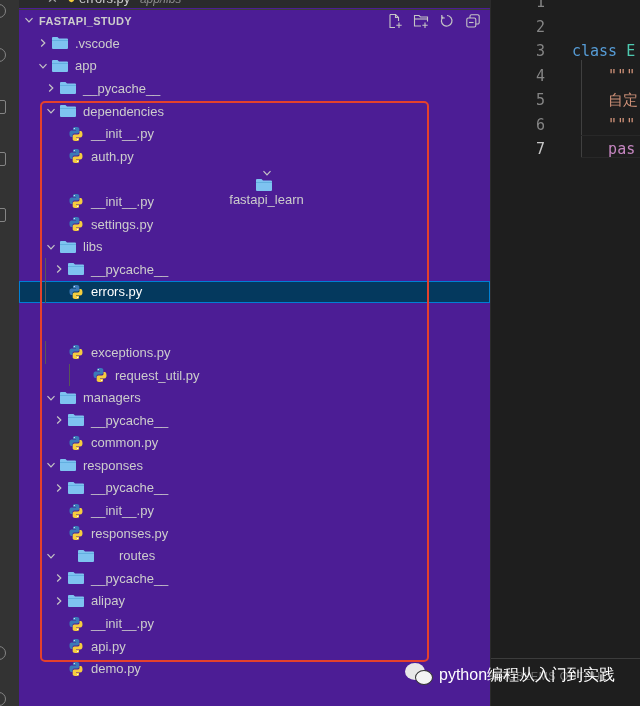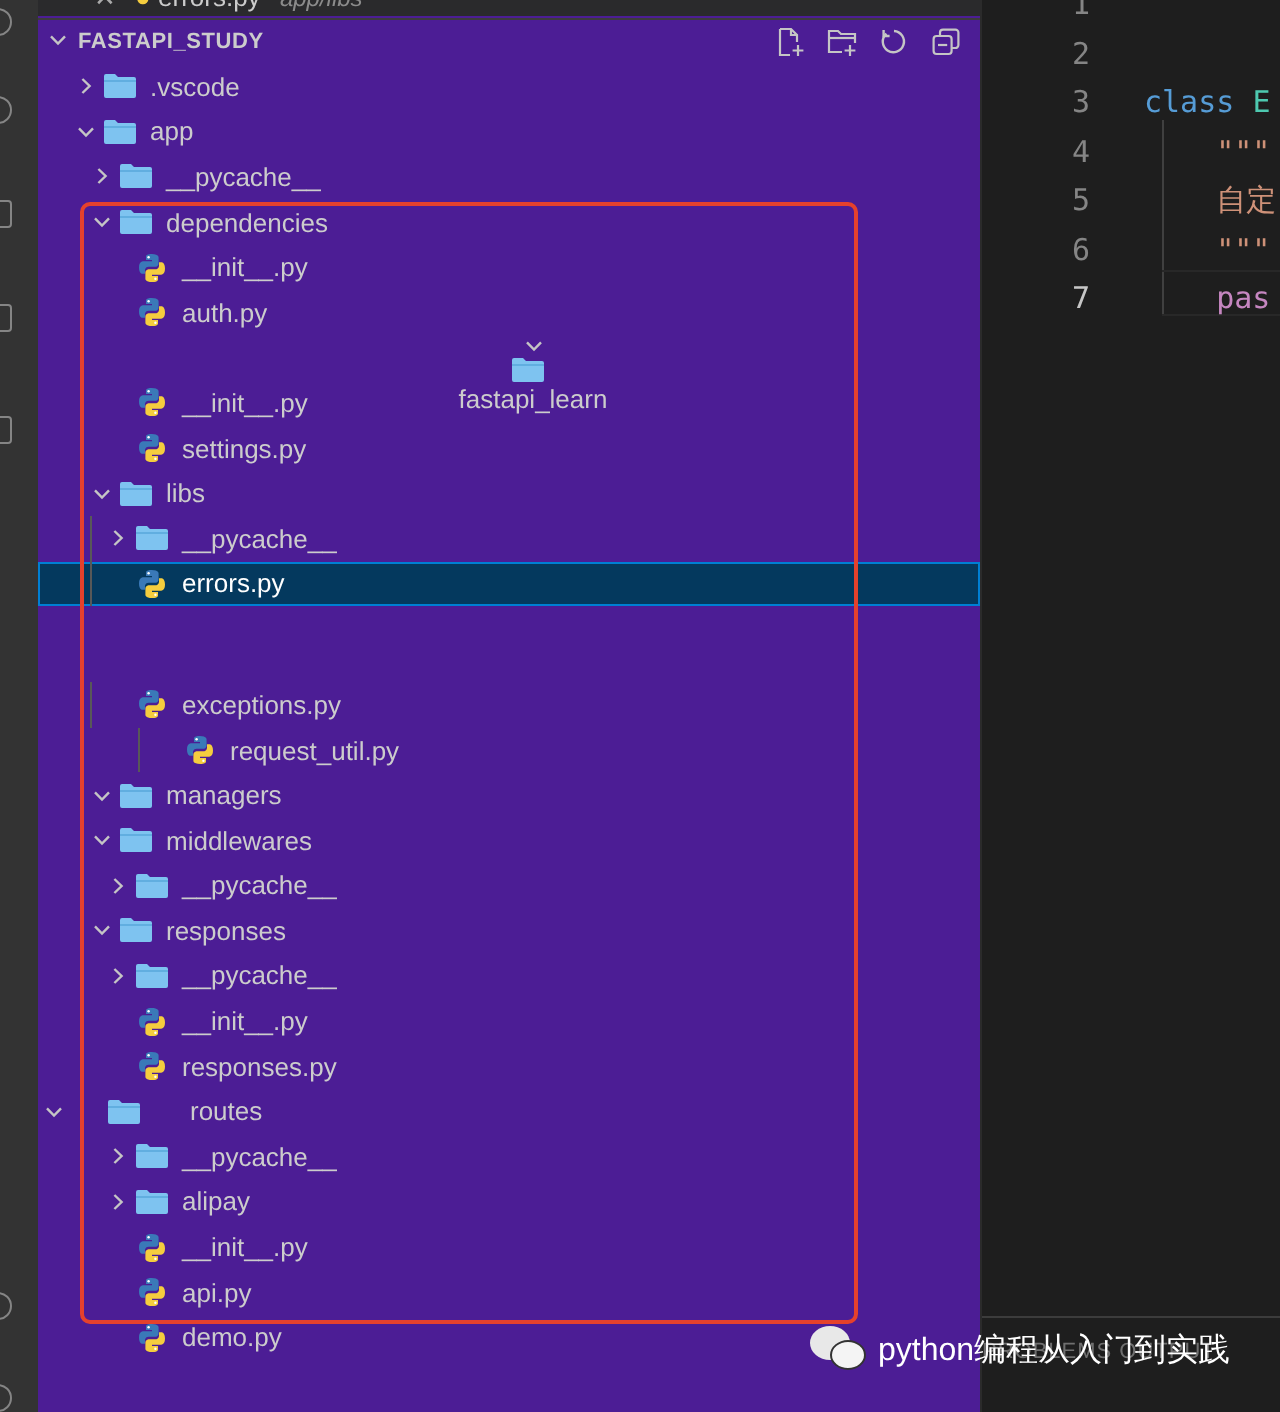--- a/index.html
+++ b/index.html
@@ -308,76 +308,74 @@
           </svg>
         </span>
         <span class="icon">
           <svg width="18" height="14" viewBox="0 0 18 14">
             <path d="M1 2 Q1 1 2 1 H6.5 L8 2.5 H16 Q17 2.5 17 3.5 V12 Q17 13 16 13 H2 Q1 13 1 12 Z" fill="#7ec3f0"></path>
             <path d="M1 4.5 H17" stroke="#5aa9dc" stroke-width="0.8"></path>
           </svg>
         </span>
         <span class="label">managers</span>
       </div>
+      <div class="row" style="padding-left: 32px;">
+        <span class="twistie">
+          <svg width="10" height="10" viewBox="0 0 10 10">
+            <path d="M3.2 1.5 L6.8 5 L3.2 8.5" fill="none" stroke="#c5c5c5" stroke-width="1.2"></path>
+          </svg>
+        </span>
+        <span class="icon">
+          <svg width="18" height="14" viewBox="0 0 18 14">
+            <path d="M1 2 Q1 1 2 1 H6.5 L8 2.5 H16 Q17 2.5 17 3.5 V12 Q17 13 16 13 H2 Q1 13 1 12 Z" fill="#7ec3f0"></path>
+            <path d="M1 4.5 H17" stroke="#5aa9dc" stroke-width="0.8"></path>
+          </svg>
+        </span>
+        <span class="label">__pycache__</span>
+      </div>
+      <div class="row" style="padding-left: 32px;">
+        <span class="twistie"></span>
+        <span class="icon">
+          <svg width="16" height="16" viewBox="0 0 16 16">
+            <path d="M7.8 1 C4.8 1 5 2.3 5 2.3 V4 H8 V4.6 H3.6 C3.6 4.6 1.5 4.4 1.5 7.7 C1.5 11 3.3 10.9 3.3 10.9 H4.5 V9.3 C4.5 9.3 4.4 7.4 6.4 7.4 H9.5 C9.5 7.4 11.3 7.4 11.3 5.6 V2.8 C11.3 2.8 11.6 1 7.8 1 Z" fill="#3a79b8"></path>
+            <circle cx="6.3" cy="2.6" r="0.6" fill="#fff"></circle>
+            <path d="M8.2 15 C11.2 15 11 13.7 11 13.7 V12 H8 V11.4 H12.4 C12.4 11.4 14.5 11.6 14.5 8.3 C14.5 5 12.7 5.1 12.7 5.1 H11.5 V6.7 C11.5 6.7 11.6 8.6 9.6 8.6 H6.5 C6.5 8.6 4.7 8.6 4.7 10.4 V13.2 C4.7 13.2 4.4 15 8.2 15 Z" fill="#f5cd3e"></path>
+            <circle cx="9.7" cy="13.4" r="0.6" fill="#fff"></circle>
+          </svg>
+        </span>
+        <span class="label">common.py</span>
+      </div>
       <div class="row" style="padding-left: 24px;">
         <span class="twistie">
           <svg width="10" height="10" viewBox="0 0 10 10">
             <path d="M1.5 3.2 L5 6.8 L8.5 3.2" fill="none" stroke="#c5c5c5" stroke-width="1.2"></path>
           </svg>
         </span>
         <span class="icon">
           <svg width="18" height="14" viewBox="0 0 18 14">
             <path d="M1 2 Q1 1 2 1 H6.5 L8 2.5 H16 Q17 2.5 17 3.5 V12 Q17 13 16 13 H2 Q1 13 1 12 Z" fill="#7ec3f0"></path>
             <path d="M1 4.5 H17" stroke="#5aa9dc" stroke-width="0.8"></path>
           </svg>
         </span>
-        <span class="label">middlewares</span>
+        <span class="label">responses</span>
       </div>
       <div class="row" style="padding-left: 32px;">
         <span class="twistie">
           <svg width="10" height="10" viewBox="0 0 10 10">
             <path d="M3.2 1.5 L6.8 5 L3.2 8.5" fill="none" stroke="#c5c5c5" stroke-width="1.2"></path>
           </svg>
         </span>
         <span class="icon">
           <svg width="18" height="14" viewBox="0 0 18 14">
             <path d="M1 2 Q1 1 2 1 H6.5 L8 2.5 H16 Q17 2.5 17 3.5 V12 Q17 13 16 13 H2 Q1 13 1 12 Z" fill="#7ec3f0"></path>
             <path d="M1 4.5 H17" stroke="#5aa9dc" stroke-width="0.8"></path>
           </svg>
         </span>
         <span class="label">__pycache__</span>
       </div>
-      <div class="row" style="padding-left: 24px;">
-        <span class="twistie">
-          <svg width="10" height="10" viewBox="0 0 10 10">
-            <path d="M1.5 3.2 L5 6.8 L8.5 3.2" fill="none" stroke="#c5c5c5" stroke-width="1.2"></path>
-          </svg>
-        </span>
-        <span class="icon">
-          <svg width="18" height="14" viewBox="0 0 18 14">
-            <path d="M1 2 Q1 1 2 1 H6.5 L8 2.5 H16 Q17 2.5 17 3.5 V12 Q17 13 16 13 H2 Q1 13 1 12 Z" fill="#7ec3f0"></path>
-            <path d="M1 4.5 H17" stroke="#5aa9dc" stroke-width="0.8"></path>
-          </svg>
-        </span>
-        <span class="label">responses</span>
-      </div>
-      <div class="row" style="padding-left: 32px;">
-        <span class="twistie">
-          <svg width="10" height="10" viewBox="0 0 10 10">
-            <path d="M3.2 1.5 L6.8 5 L3.2 8.5" fill="none" stroke="#c5c5c5" stroke-width="1.2"></path>
-          </svg>
-        </span>
-        <span class="icon">
-          <svg width="18" height="14" viewBox="0 0 18 14">
-            <path d="M1 2 Q1 1 2 1 H6.5 L8 2.5 H16 Q17 2.5 17 3.5 V12 Q17 13 16 13 H2 Q1 13 1 12 Z" fill="#7ec3f0"></path>
-            <path d="M1 4.5 H17" stroke="#5aa9dc" stroke-width="0.8"></path>
-          </svg>
-        </span>
-        <span class="label">__pycache__</span>
-      </div>
       <div class="row" style="padding-left: 32px;">
         <span class="twistie"></span>
         <span class="icon">
           <svg width="16" height="16" viewBox="0 0 16 16">
             <path d="M7.8 1 C4.8 1 5 2.3 5 2.3 V4 H8 V4.6 H3.6 C3.6 4.6 1.5 4.4 1.5 7.7 C1.5 11 3.3 10.9 3.3 10.9 H4.5 V9.3 C4.5 9.3 4.4 7.4 6.4 7.4 H9.5 C9.5 7.4 11.3 7.4 11.3 5.6 V2.8 C11.3 2.8 11.6 1 7.8 1 Z" fill="#3a79b8"></path>
             <circle cx="6.3" cy="2.6" r="0.6" fill="#fff"></circle>
             <path d="M8.2 15 C11.2 15 11 13.7 11 13.7 V12 H8 V11.4 H12.4 C12.4 11.4 14.5 11.6 14.5 8.3 C14.5 5 12.7 5.1 12.7 5.1 H11.5 V6.7 C11.5 6.7 11.6 8.6 9.6 8.6 H6.5 C6.5 8.6 4.7 8.6 4.7 10.4 V13.2 C4.7 13.2 4.4 15 8.2 15 Z" fill="#f5cd3e"></path>
             <circle cx="9.7" cy="13.4" r="0.6" fill="#fff"></circle>
           </svg>
         </span>
@@ -388,21 +386,21 @@
         <span class="icon">
           <svg width="16" height="16" viewBox="0 0 16 16">
             <path d="M7.8 1 C4.8 1 5 2.3 5 2.3 V4 H8 V4.6 H3.6 C3.6 4.6 1.5 4.4 1.5 7.7 C1.5 11 3.3 10.9 3.3 10.9 H4.5 V9.3 C4.5 9.3 4.4 7.4 6.4 7.4 H9.5 C9.5 7.4 11.3 7.4 11.3 5.6 V2.8 C11.3 2.8 11.6 1 7.8 1 Z" fill="#3a79b8"></path>
             <circle cx="6.3" cy="2.6" r="0.6" fill="#fff"></circle>
             <path d="M8.2 15 C11.2 15 11 13.7 11 13.7 V12 H8 V11.4 H12.4 C12.4 11.4 14.5 11.6 14.5 8.3 C14.5 5 12.7 5.1 12.7 5.1 H11.5 V6.7 C11.5 6.7 11.6 8.6 9.6 8.6 H6.5 C6.5 8.6 4.7 8.6 4.7 10.4 V13.2 C4.7 13.2 4.4 15 8.2 15 Z" fill="#f5cd3e"></path>
             <circle cx="9.7" cy="13.4" r="0.6" fill="#fff"></circle>
           </svg>
         </span>
         <span class="label">responses.py</span>
       </div>
-      <div class="row" style=" gap: 18px;">
+      <div class="row" style="padding-left: 24px; gap: 18px;">
         <span class="twistie">
           <svg width="10" height="10" viewBox="0 0 10 10">
             <path d="M1.5 3.2 L5 6.8 L8.5 3.2" fill="none" stroke="#c5c5c5" stroke-width="1.2"></path>
           </svg>
         </span>
         <span class="icon">
           <svg width="18" height="14" viewBox="0 0 18 14">
             <path d="M1 2 Q1 1 2 1 H6.5 L8 2.5 H16 Q17 2.5 17 3.5 V12 Q17 13 16 13 H2 Q1 13 1 12 Z" fill="#7ec3f0"></path>
             <path d="M1 4.5 H17" stroke="#5aa9dc" stroke-width="0.8"></path>
           </svg>

